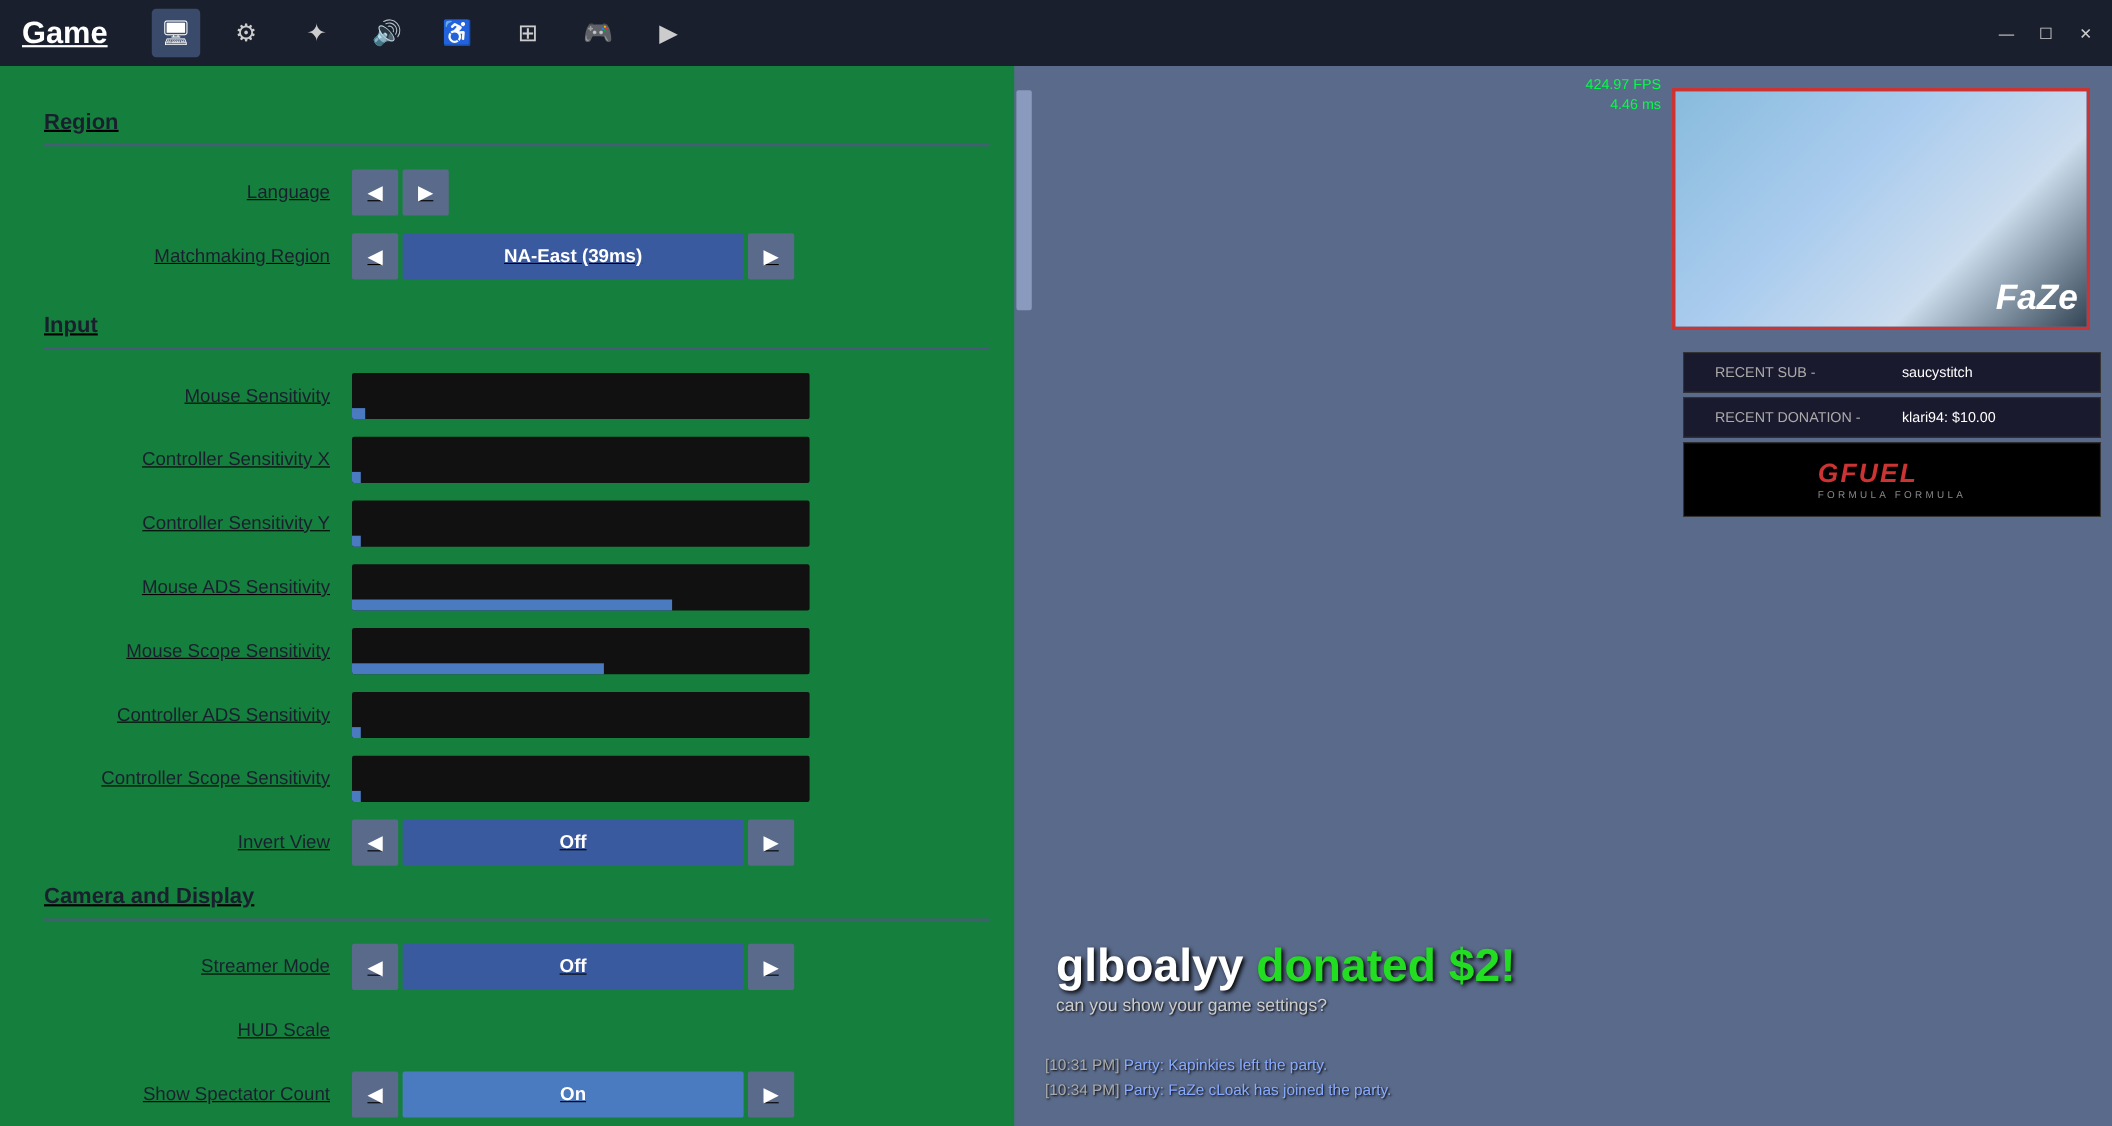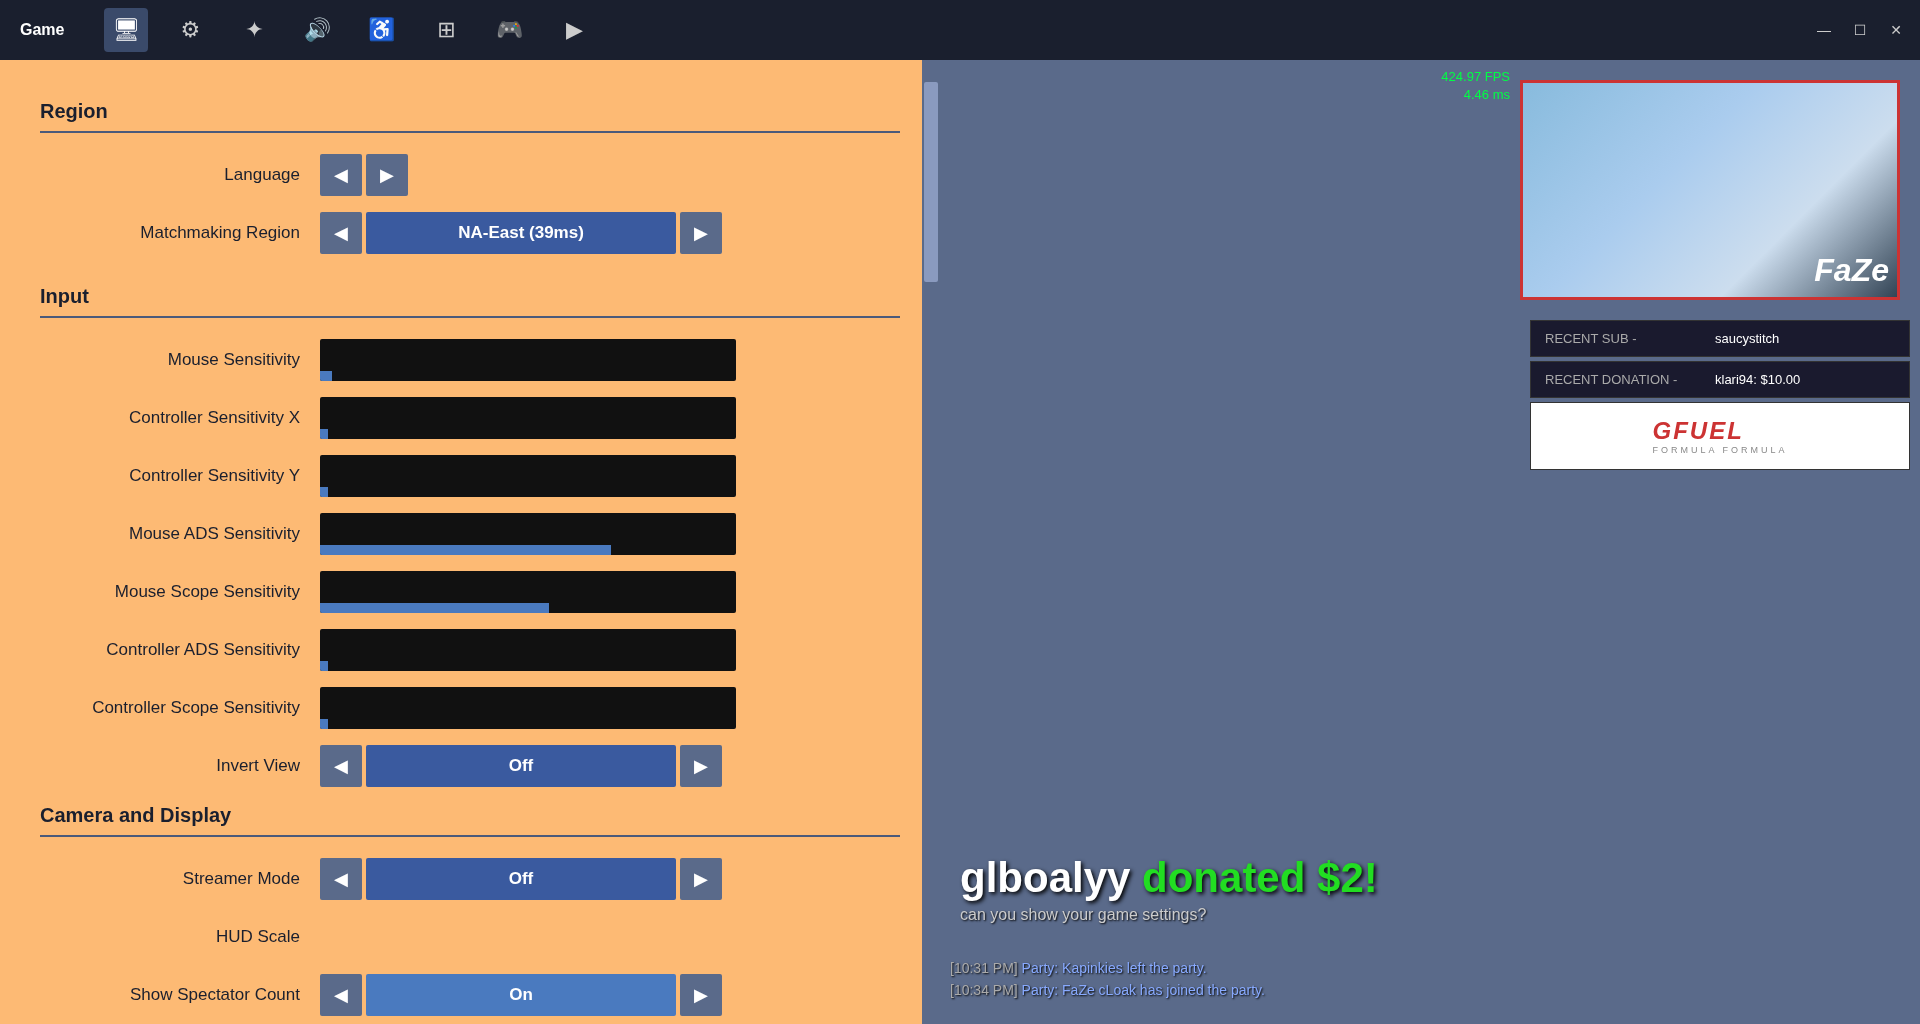--- a/index.html
+++ b/index.html
@@ -16,23 +16,24 @@
     .title-bar {
       background: #1a1f2e;
       height: 60px;
       display: flex;
       align-items: center;
       padding: 0 20px;
       position: relative;
     }
     .title-text {
       color: #ffffff;
-      font-size: 16px;
+      font-size: 28px;
       font-weight: bold;
       margin-right: 40px;
+      text-decoration: underline;
     }
     .title-icons {
       display: flex;
       gap: 20px;
       align-items: center;
     }
     .title-icon {
       width: 44px;
       height: 44px;
       display: flex;
@@ -69,24 +70,25 @@
 
     
     .main-content {
       display: flex;
       height: calc(1024px - 60px);
     }
 
     
     .settings-panel {
       width: 940px;
-      background: #fdba74;
+      background: #15803d;
       padding: 20px 40px;
       overflow-y: auto;
       position: relative;
+      text-decoration: underline;
     }
 
     
     .scrollbar {
       position: absolute;
       right: 0;
       top: 0;
       width: 18px;
       height: 100%;
       background: #5a6a8a;
@@ -245,39 +247,39 @@
     
     .stream-panel {
       position: absolute;
       top: 260px;
       right: 10px;
       width: 380px;
     }
     .stream-row {
       background: #1a1a2e;
       border: 1px solid #333;
-      padding: 10px 14px;
+      padding: 10px 28px;
       margin-bottom: 4px;
       display: flex;
       align-items: center;
       color: white;
       font-size: 14px;
     }
     .stream-label {
       color: #aaa;
       font-size: 13px;
       margin-right: 10px;
       min-width: 160px;
     }
     .stream-value {
       color: white;
       font-size: 13px;
     }
     .gfuel-banner {
-      background: #ffffff;
+      background: #000000;
       border: 1px solid #333;
       padding: 14px;
       display: flex;
       align-items: center;
       justify-content: center;
       margin-top: 4px;
     }
     .gfuel-text {
       color: #cc3333;
       font-size: 24px;

